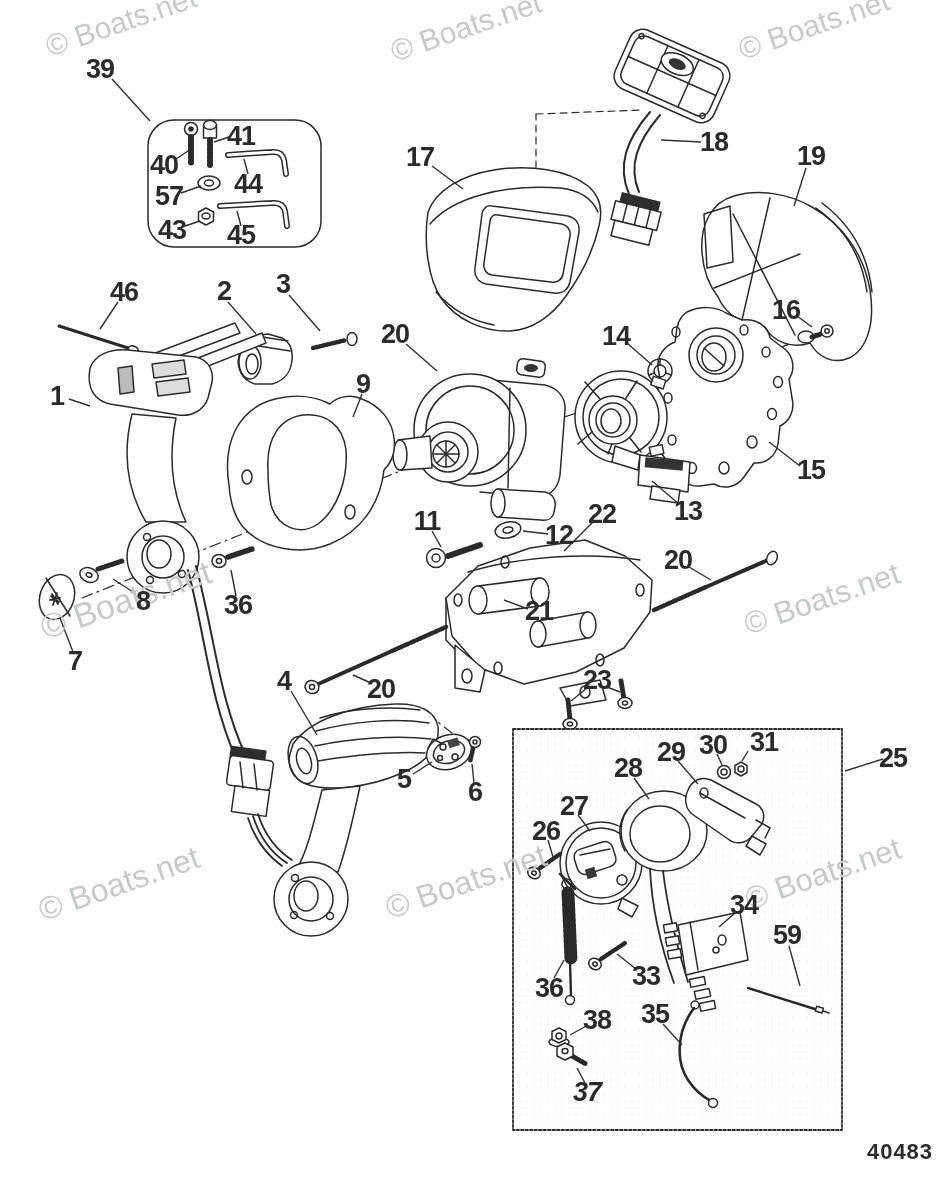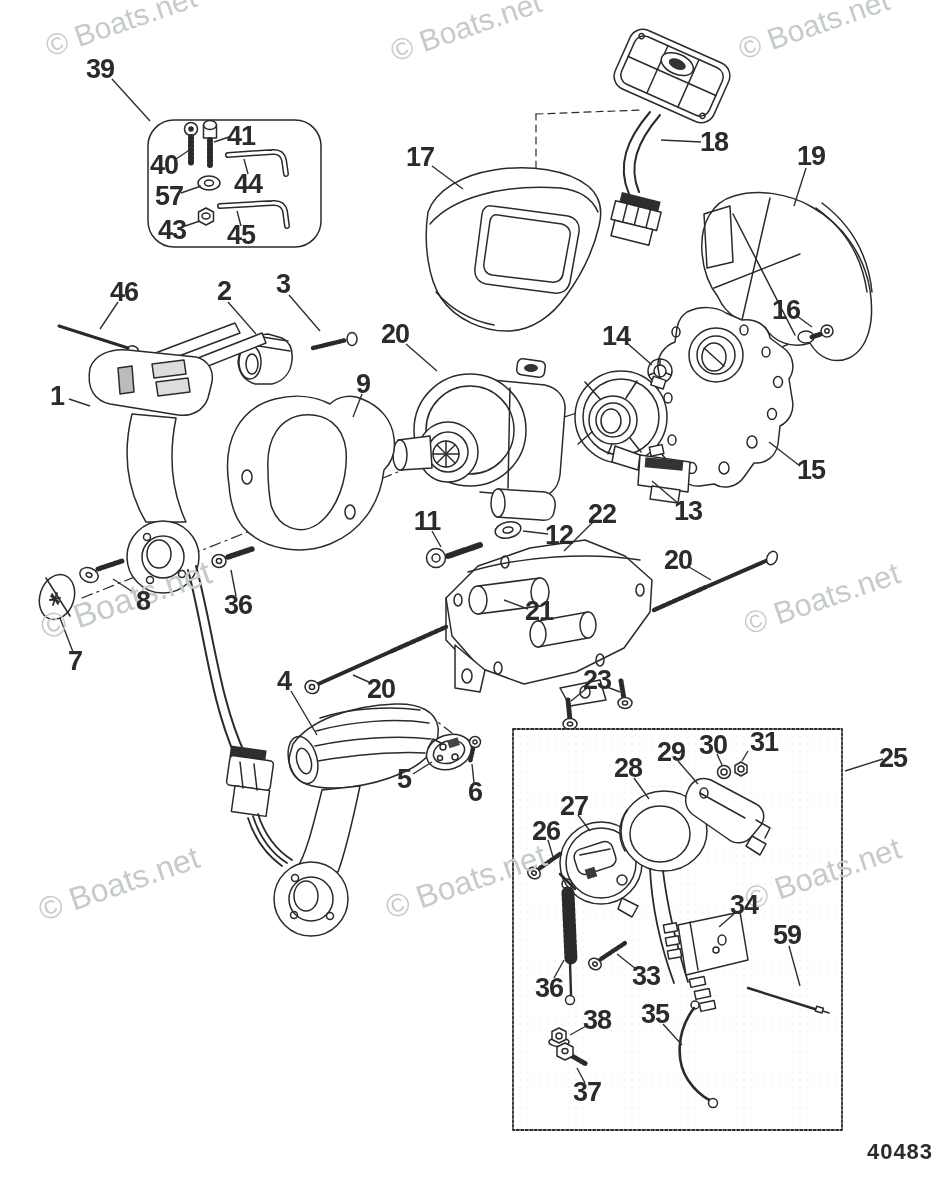--- a/index.html
+++ b/index.html
@@ -530,18 +530,18 @@
       <div class="callout" style="left: 546px; top: 831px; color: rgb(43, 43, 43);">26</div>
       <div class="callout" style="left: 628px; top: 768px; color: rgb(43, 43, 43);">28</div>
       <div class="callout" style="left: 671px; top: 752px; color: rgb(43, 43, 43);">29</div>
       <div class="callout" style="left: 713px; top: 745px; color: rgb(43, 43, 43);">30</div>
       <div class="callout" style="left: 754px; top: 742px; color: rgb(43, 43, 43); margin-left: 10px;">31</div>
       <div class="callout" style="left: 744px; top: 905px; color: rgb(43, 43, 43);">34</div>
       <div class="callout" style="left: 787px; top: 935px; color: rgb(43, 43, 43);">59</div>
       <div class="callout" style="left: 549px; top: 988px; color: rgb(43, 43, 43);">36</div>
       <div class="callout" style="left: 646px; top: 976px; color: rgb(43, 43, 43);">33</div>
       <div class="callout" style="left: 597px; top: 1020px; color: rgb(43, 43, 43);">38</div>
-      <div class="callout" style="left: 587px; top: 1092px; color: rgb(43, 43, 43);">37</div>
+      <div class="callout" style="left: 587px; top: 1092px; color: rgb(43, 43, 43); font-style: italic;">37</div>
       <div class="callout" style="left: 655px; top: 1014px; color: rgb(43, 43, 43);">35</div>
     </div>
 
   <div class="drawing-number" style="left:880px;top:1152px;margin-left:20px;">40483</div>
 </div>
 
 </body></html>

